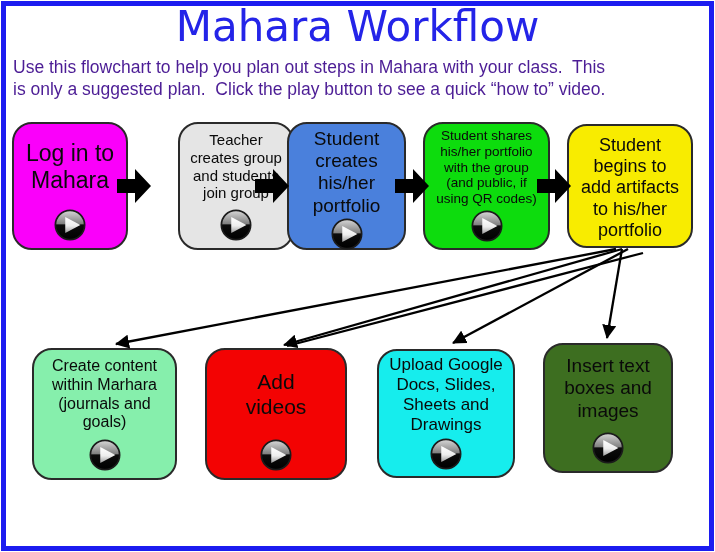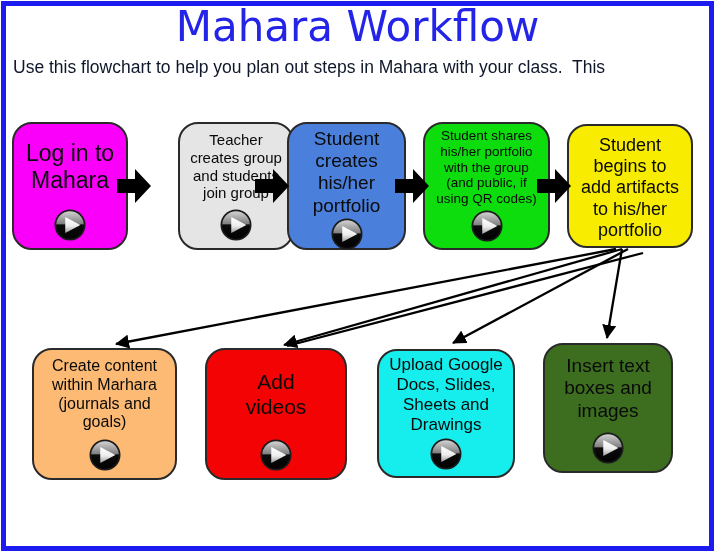--- a/index.html
+++ b/index.html
@@ -10,21 +10,21 @@
   .frame{
     position:absolute;inset:1px;border:5px solid #1c1cf0;pointer-events:none;z-index:10;
   }
   .title{
     position:absolute;top:4px;left:0;width:715px;margin:0;text-align:center;
     font-family:"DejaVu Sans","Liberation Sans",sans-serif;
     font-size:42px;font-weight:400;line-height:46px;letter-spacing:0;
   }
   .intro{
     position:absolute;top:57px;left:13px;width:688px;
-    font-size:17.5px;line-height:21.5px;color:#0f172a;
+    font-size:17.5px;line-height:21.5px;color:#4c1d95;
   }
   .intro-line{white-space:pre-wrap;}
   
   .node{
     position:absolute;box-sizing:border-box;border:2px solid #2a2a2a;border-radius:20px;
     display:flex;flex-direction:column;z-index:2;
   }
   .node-label{
     flex:1;display:flex;align-items:center;justify-content:center;text-align:center;
     white-space:pre-line;line-height:1.17;padding:4px 3px 0 3px;color:#0a0a0a;
@@ -70,20 +70,21 @@
       </marker>
     </defs>
   </svg>
 
   <div class="frame" style="border-color: rgb(28, 28, 240);"></div>
 
   <h1 class="title" style="color: rgb(36, 36, 232);">Mahara Workflow</h1>
 
   <div class="intro">
     <div class="intro-line">Use this flowchart to help you plan out steps in Mahara with your class.  This</div>
+    <div class="intro-line">is only a suggested plan.  Click the play button to see a quick “how to” video.</div>
   </div>
 
   <svg class="arrows" viewBox="0 0 715 552">
 
     <polygon fill="#000" points="117,179 135,179 135,169 151,186 135,203 135,193 117,193"></polygon>
     <polygon fill="#000" points="255,179 273,179 273,169 289,186 273,203 273,193 255,193"></polygon>
     <polygon fill="#000" points="395,179 413,179 413,169 429,186 413,203 413,193 395,193"></polygon>
     <polygon fill="#000" points="537,179 555,179 555,169 571,186 555,203 555,193 537,193"></polygon>
 
     <line x1="616" y1="249" x2="116" y2="344" stroke="#000" stroke-width="2.3" marker-end="url(#ah)"></line>
@@ -141,21 +142,21 @@
   </div>
 
   <div class="node n4" style="background-color: rgb(248, 236, 0);">
     <div class="node-label">Student
 begins to
 add artifacts
 to his/her
 portfolio</div>
   </div>
 
-  <div class="node n5" style="background-color: #fdba74;">
+  <div class="node n5" style="background-color: #86efac;">
     <div class="node-label">Create content
 within Marhara
 (journals and
 goals)</div>
     <div class="play-wrap">
       <svg class="play" viewBox="0 0 36 36">
           <use href="#playBtn"></use>
         </svg>
     </div>
   </div>

